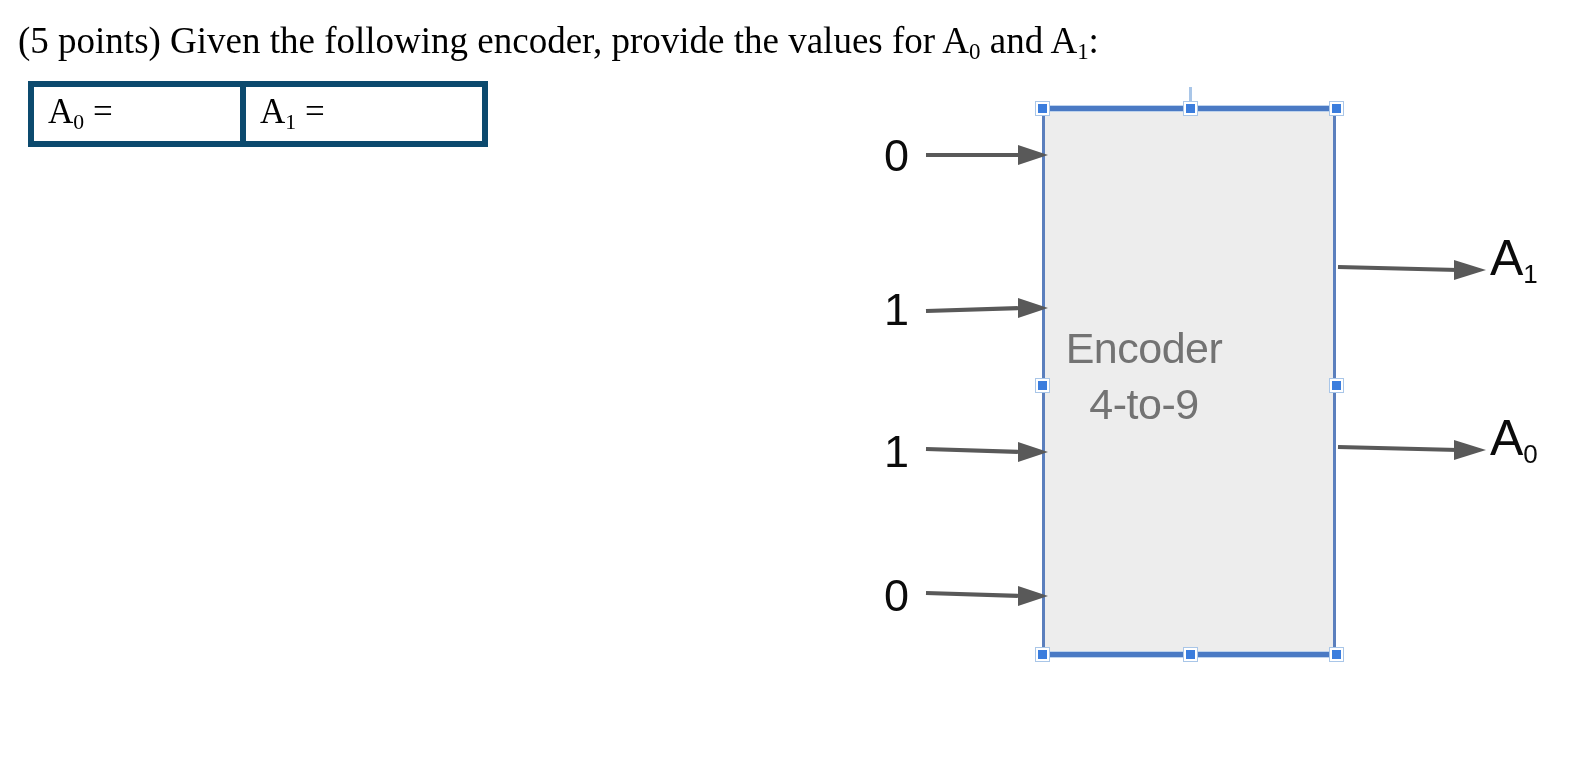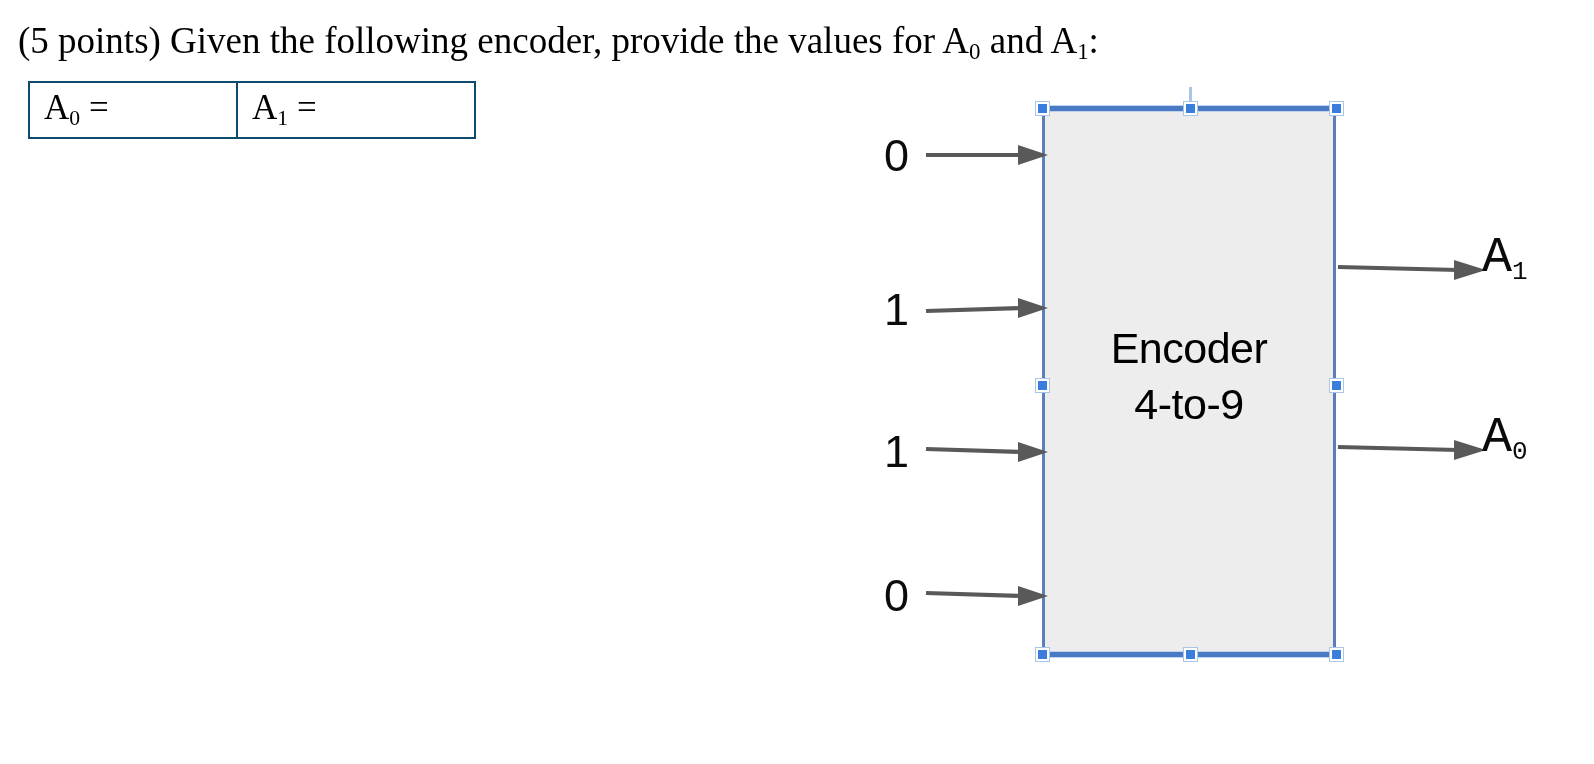--- a/index.html
+++ b/index.html
@@ -38,21 +38,21 @@
 
   
   #answer-table {
     position: absolute;
     left: 28px;
     top: 81px;
     border-collapse: collapse;
     background: #fff;
   }
   #answer-table td {
-    border: 2px solid #0c4a6e;
+    border: 6px solid #0c4a6e;
     height: 52px;
     padding: 0 0 0 14px;
     font-family: "Liberation Serif", serif;
     font-size: 35px;
     line-height: 50px;
     vertical-align: middle;
     white-space: nowrap;
   }
   #answer-table td.cell-a0 { width: 192px; }
   #answer-table td.cell-a1 { width: 222px; }
@@ -121,28 +121,28 @@
     left: 1189px;
     top: 87px;
     width: 3px;
     height: 19px;
     background: #a9c6e8;
   }
 
   
   #block-label {
     position: absolute;
-    left: 1042px;
+    left: 997px;
     top: 320px;
     width: 294px;
     text-align: center;
     font-family: "Liberation Sans", sans-serif;
     font-size: 43px;
     line-height: 56px;
-    color: #000000;
+    color: #737373;
     letter-spacing: -0.5px;
   }
 
   
   .signal-row {
     position: absolute;
     height: 44px;
   }
   .signal-label {
     position: absolute;
@@ -170,21 +170,21 @@
   #in-row-1 { left: 884px; top: 288px; }
   #in-row-2 { left: 884px; top: 430px; }
   #in-row-3 { left: 884px; top: 574px; }
   .signal-row.input .signal-label { left: 0px;  top: 0px; }
   .signal-row.input .arrow-svg    { left: 42px; top: 8px; }
 
   
   #out-row-1 { left: 1338px; top: 248px; }
   #out-row-0 { left: 1338px; top: 428px; }
   .signal-row.output .arrow-svg    { left: 0px;   top: 8px; }
-  .signal-row.output .signal-label { left: 144px; top: -12px; font-family: Liberation Mono, monospace; }
+  .signal-row.output .signal-label { left: 152px; top: -12px; }
 </style>
 </head>
 <body>
 
 <div id="question-prompt">
   <span>(5 points) Given the following encoder, provide the values for A</span><sub>0</sub><span> and A</span><sub>1</sub><span>:</span>
 </div>
 
 <table id="answer-table">
   <tbody>

